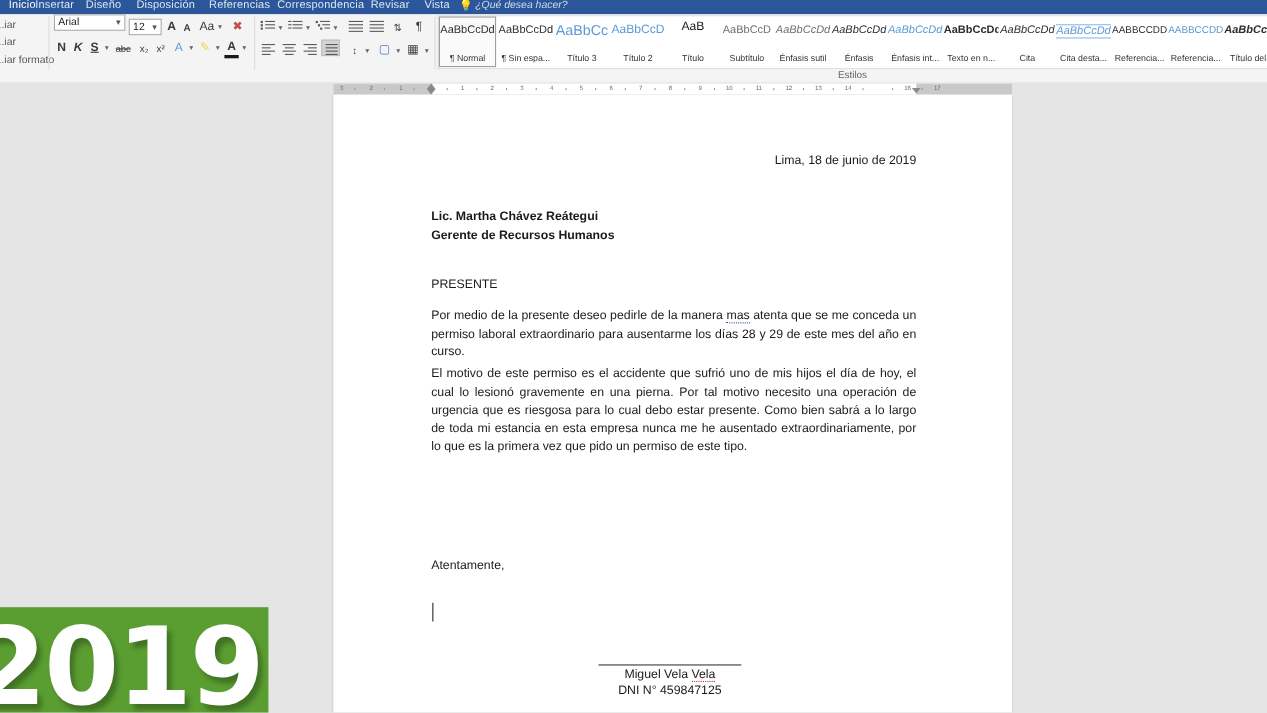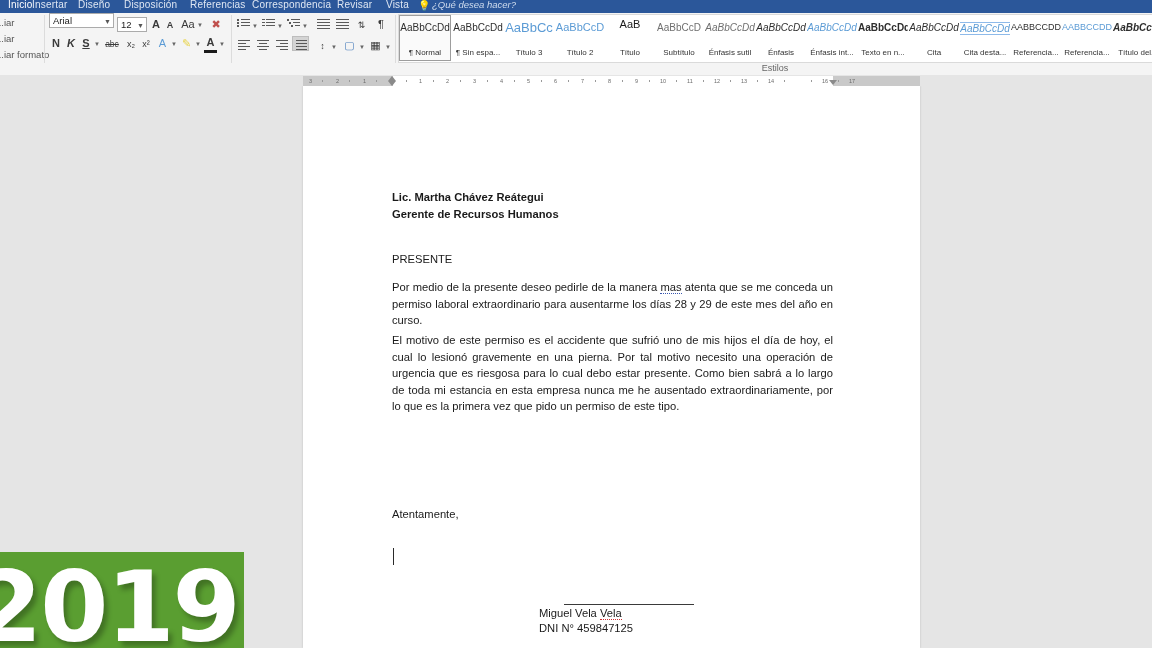--- a/index.html
+++ b/index.html
@@ -168,22 +168,22 @@
     text-align: right; font-size: 11.2px; color: #1a1a1a;
   }
   .addr { top: 103px; font-weight: bold; line-height: 16.5px; }
   .presente { top: 165px; }
   .para { text-align: justify; }
   .p1 { top: 193px; }
   .p2 { top: 246px; }
   .p3 { top: 343px; }
   .atentamente { top: 420px; }
   .sig-block {
-    position: absolute; left: 236px; width: 180px; top: 518px;
-    font-size: 11.2px; color: #1a1a1a;
+    position: absolute; left: 216px; width: 180px; top: 518px;
+    text-align: center; font-size: 11.2px; color: #1a1a1a;
     line-height: 15px;
   }
   .sig-rule {
     width: 130px; height: 1px; background: #3a3a3a;
     margin: 0 auto 1px auto;
   }
   .sp-blue {
     border-bottom: 1.5px dotted #3a57b0;
     padding-bottom: 0px;
     margin-top: 26px;
@@ -475,20 +475,21 @@
       <div class="ruler-tick" style="left:838px"></div>
 
     <div class="indent-marker" style="left:388px;top:0;border-bottom:5px solid #8a8a8a"></div>
     <div class="indent-marker" style="left:388px;top:5px;border-top:5px solid #8a8a8a"></div>
     <div class="indent-marker" style="left:829px;top:4px;border-top:5px solid #8a8a8a"></div>
   </div>
 
   <div class="doc-area">
     <div class="page">
 
+      <div class="date-line">Lima, 18 de junio de 2019</div>
 
       <div class="body-text addr">
         <div>Lic. Martha Chávez Reátegui</div>
         <div>Gerente de Recursos Humanos</div>
       </div>
 
       <div class="body-text presente">PRESENTE</div>
 
       <div class="body-text para p1">
         <span>Por medio de la presente deseo pedirle de la manera </span><span class="sp-blue">mas</span><span> atenta que se me conceda un permiso laboral extraordinario para ausentarme los días 28 y 29 de este mes del año en curso.</span>

